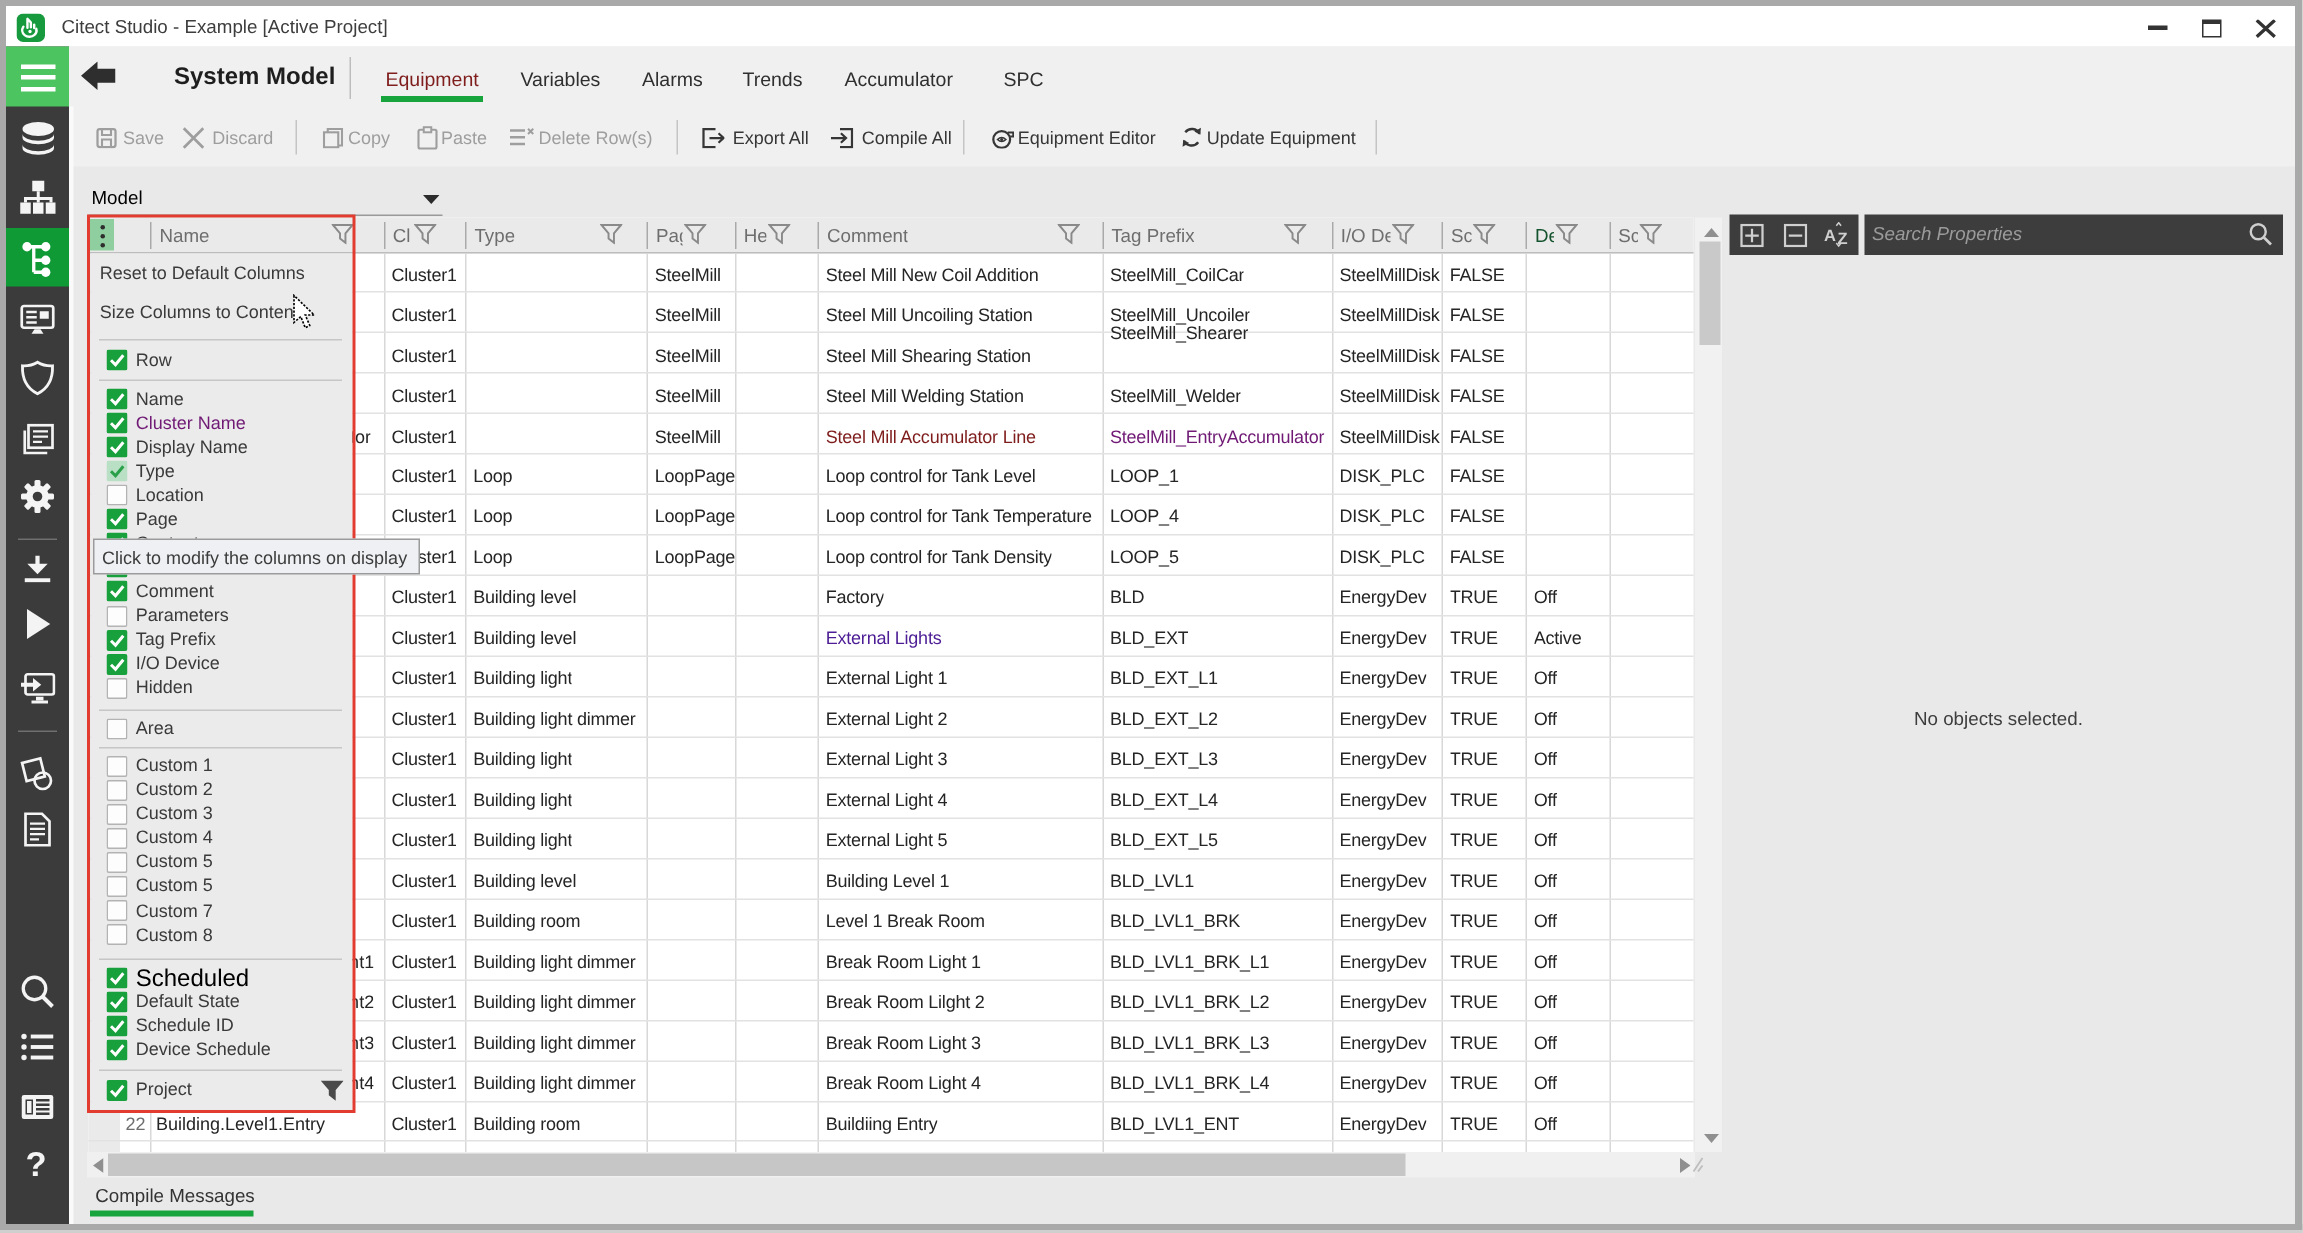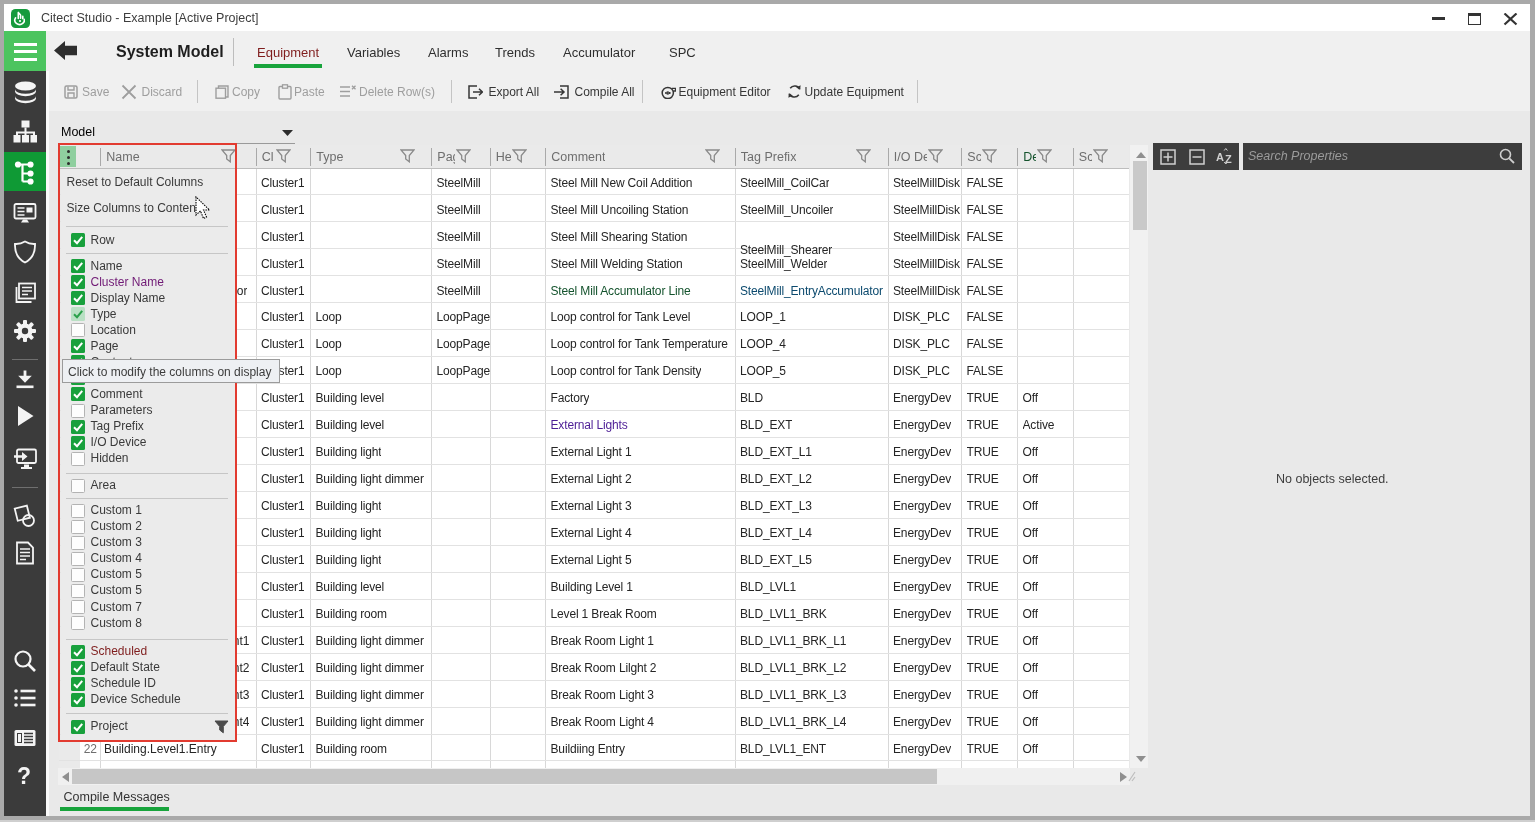--- a/index.html
+++ b/index.html
@@ -318,21 +318,21 @@
 <div class="txt" style="left:966.5px;top:202.6px;font-size:12px;letter-spacing:-0.15px;color:#252525;overflow:hidden;max-width:51px">FALSE</div>
 <div class="txt" style="left:1022.5px;top:202.6px;font-size:12px;letter-spacing:-0.15px;color:#252525;overflow:hidden;max-width:50.5px"></div>
 <div class="abs" style="left:59px;top:248.3px;width:1069.5px;height:1px;background:#e2e2e2"></div>
 <div class="txt" style="left:80px;top:229.6px;width:17px;font-size:12px;color:#6e6e6e;text-align:right">3</div>
 <div class="txt" style="left:104.0px;top:229.6px;font-size:12px;color:#252525;overflow:hidden;max-width:150.5px">SteelMill.Shearer</div>
 <div class="txt" style="left:261.0px;top:229.6px;font-size:12px;letter-spacing:-0.15px;color:#252525;overflow:hidden;max-width:49.5px">Cluster1</div>
 <div class="txt" style="left:315.5px;top:229.6px;font-size:12px;letter-spacing:-0.15px;color:#252525;overflow:hidden;max-width:116px"></div>
 <div class="txt" style="left:436.5px;top:229.6px;font-size:12px;letter-spacing:-0.15px;color:#252525;overflow:hidden;max-width:53.5px">SteelMill</div>
 <div class="txt" style="left:495.0px;top:229.6px;font-size:12px;letter-spacing:-0.15px;color:#252525;overflow:hidden;max-width:50.5px"></div>
 <div class="txt" style="left:550.5px;top:229.6px;font-size:12px;letter-spacing:-0.15px;color:#252525;overflow:hidden;max-width:184.5px">Steel Mill Shearing Station</div>
-<div class="txt" style="left:740.0px;top:243px;font-size:12px;letter-spacing:-0.15px;color:#252525;overflow:hidden;max-width:148.0px">SteelMill_Shearer</div>
+<div class="txt" style="left:740.0px;top:215px;font-size:12px;letter-spacing:-0.15px;color:#252525;overflow:hidden;max-width:148.0px">SteelMill_Shearer</div>
 <div class="txt" style="left:893.0px;top:229.6px;font-size:12px;letter-spacing:-0.15px;color:#252525;overflow:hidden;max-width:68.5px">SteelMillDisk</div>
 <div class="txt" style="left:966.5px;top:229.6px;font-size:12px;letter-spacing:-0.15px;color:#252525;overflow:hidden;max-width:51px">FALSE</div>
 <div class="txt" style="left:1022.5px;top:229.6px;font-size:12px;letter-spacing:-0.15px;color:#252525;overflow:hidden;max-width:50.5px"></div>
 <div class="abs" style="left:59px;top:275.3px;width:1069.5px;height:1px;background:#e2e2e2"></div>
 <div class="txt" style="left:80px;top:256.6px;width:17px;font-size:12px;color:#6e6e6e;text-align:right">4</div>
 <div class="txt" style="left:104.0px;top:256.6px;font-size:12px;color:#252525;overflow:hidden;max-width:150.5px">SteelMill.Welder</div>
 <div class="txt" style="left:261.0px;top:256.6px;font-size:12px;letter-spacing:-0.15px;color:#252525;overflow:hidden;max-width:49.5px">Cluster1</div>
 <div class="txt" style="left:315.5px;top:256.6px;font-size:12px;letter-spacing:-0.15px;color:#252525;overflow:hidden;max-width:116px"></div>
 <div class="txt" style="left:436.5px;top:256.6px;font-size:12px;letter-spacing:-0.15px;color:#252525;overflow:hidden;max-width:53.5px">SteelMill</div>
 <div class="txt" style="left:495.0px;top:256.6px;font-size:12px;letter-spacing:-0.15px;color:#252525;overflow:hidden;max-width:50.5px"></div>
@@ -341,22 +341,22 @@
 <div class="txt" style="left:893.0px;top:256.6px;font-size:12px;letter-spacing:-0.15px;color:#252525;overflow:hidden;max-width:68.5px">SteelMillDisk</div>
 <div class="txt" style="left:966.5px;top:256.6px;font-size:12px;letter-spacing:-0.15px;color:#252525;overflow:hidden;max-width:51px">FALSE</div>
 <div class="txt" style="left:1022.5px;top:256.6px;font-size:12px;letter-spacing:-0.15px;color:#252525;overflow:hidden;max-width:50.5px"></div>
 <div class="abs" style="left:59px;top:302.2px;width:1069.5px;height:1px;background:#e2e2e2"></div>
 <div class="txt" style="left:80px;top:283.5px;width:17px;font-size:12px;color:#6e6e6e;text-align:right">5</div>
 <div class="txt" style="left:104.0px;top:283.5px;font-size:12px;color:#252525;overflow:hidden;max-width:150.5px">SteelMill.EntryAccumulator</div>
 <div class="txt" style="left:261.0px;top:283.5px;font-size:12px;letter-spacing:-0.15px;color:#252525;overflow:hidden;max-width:49.5px">Cluster1</div>
 <div class="txt" style="left:315.5px;top:283.5px;font-size:12px;letter-spacing:-0.15px;color:#252525;overflow:hidden;max-width:116px"></div>
 <div class="txt" style="left:436.5px;top:283.5px;font-size:12px;letter-spacing:-0.15px;color:#252525;overflow:hidden;max-width:53.5px">SteelMill</div>
 <div class="txt" style="left:495.0px;top:283.5px;font-size:12px;letter-spacing:-0.15px;color:#252525;overflow:hidden;max-width:50.5px"></div>
-<div class="txt" style="left:550.5px;top:283.5px;font-size:12px;letter-spacing:-0.15px;color:#14532d;overflow:hidden;max-width:184.5px">Steel Mill Accumulator Line</div>
-<div class="txt" style="left:740.0px;top:283.5px;font-size:12px;letter-spacing:-0.15px;color:#0c4a6e;overflow:hidden;max-width:148.0px">SteelMill_EntryAccumulator</div>
+<div class="txt" style="left:550.5px;top:283.5px;font-size:12px;letter-spacing:-0.15px;color:#7f1d1d;overflow:hidden;max-width:184.5px">Steel Mill Accumulator Line</div>
+<div class="txt" style="left:740.0px;top:283.5px;font-size:12px;letter-spacing:-0.15px;color:#701a75;overflow:hidden;max-width:148.0px">SteelMill_EntryAccumulator</div>
 <div class="txt" style="left:893.0px;top:283.5px;font-size:12px;letter-spacing:-0.15px;color:#252525;overflow:hidden;max-width:68.5px">SteelMillDisk</div>
 <div class="txt" style="left:966.5px;top:283.5px;font-size:12px;letter-spacing:-0.15px;color:#252525;overflow:hidden;max-width:51px">FALSE</div>
 <div class="txt" style="left:1022.5px;top:283.5px;font-size:12px;letter-spacing:-0.15px;color:#252525;overflow:hidden;max-width:50.5px"></div>
 <div class="abs" style="left:59px;top:329.2px;width:1069.5px;height:1px;background:#e2e2e2"></div>
 <div class="txt" style="left:80px;top:310.4px;width:17px;font-size:12px;color:#6e6e6e;text-align:right">6</div>
 <div class="txt" style="left:104.0px;top:310.4px;font-size:12px;color:#252525;overflow:hidden;max-width:150.5px">Loop.LOOP_1</div>
 <div class="txt" style="left:261.0px;top:310.4px;font-size:12px;letter-spacing:-0.15px;color:#252525;overflow:hidden;max-width:49.5px">Cluster1</div>
 <div class="txt" style="left:315.5px;top:310.4px;font-size:12px;letter-spacing:-0.15px;color:#252525;overflow:hidden;max-width:116px">Loop</div>
 <div class="txt" style="left:436.5px;top:310.4px;font-size:12px;letter-spacing:-0.15px;color:#252525;overflow:hidden;max-width:53.5px">LoopPage</div>
 <div class="txt" style="left:495.0px;top:310.4px;font-size:12px;letter-spacing:-0.15px;color:#252525;overflow:hidden;max-width:50.5px"></div>
@@ -707,21 +707,21 @@
 <div class="txt" style="left:90.5px;top:599.5px;font-size:12px;color:#3a3a3a;z-index:21">Custom 7</div>
 <svg class="abs" style="left:71px;top:615.8px;z-index:21" width="14" height="14" viewBox="0 0 14 14">
     <rect x="0.5" y="0.5" width="13" height="13" rx="1" fill="#fdfdfd" stroke="#b3b3b3" stroke-width="1"></rect>
   </svg>
 <div class="txt" style="left:90.5px;top:615.5px;font-size:12px;color:#3a3a3a;z-index:21">Custom 8</div>
 <div class="abs" style="left:66px;top:639.0px;width:162px;height:1px;background:#c6c6c6;z-index:21"></div>
 <svg class="abs" style="left:71px;top:644.5px;z-index:21" width="14" height="14" viewBox="0 0 14 14">
     <rect width="14" height="14" rx="1.5" fill="#18a03c"></rect>
     <path d="M3 7.2 L6 10.2 L11.2 3.8" fill="none" stroke="#fff" stroke-width="2"></path>
   </svg>
-<div class="txt" style="left:90.5px;top:644.2px;font-size:12px;color:#7f1d1d;z-index:21">Scheduled</div>
+<div class="txt" style="left:90.5px;top:644.2px;font-size:16px;color:#000000;z-index:21">Scheduled</div>
 <svg class="abs" style="left:71px;top:660.5px;z-index:21" width="14" height="14" viewBox="0 0 14 14">
     <rect width="14" height="14" rx="1.5" fill="#18a03c"></rect>
     <path d="M3 7.2 L6 10.2 L11.2 3.8" fill="none" stroke="#fff" stroke-width="2"></path>
   </svg>
 <div class="txt" style="left:90.5px;top:660.2px;font-size:12px;color:#3a3a3a;z-index:21">Default State</div>
 <svg class="abs" style="left:71px;top:676.6px;z-index:21" width="14" height="14" viewBox="0 0 14 14">
     <rect width="14" height="14" rx="1.5" fill="#18a03c"></rect>
     <path d="M3 7.2 L6 10.2 L11.2 3.8" fill="none" stroke="#fff" stroke-width="2"></path>
   </svg>
 <div class="txt" style="left:90.5px;top:676.3px;font-size:12px;color:#3a3a3a;z-index:21">Schedule ID</div>

